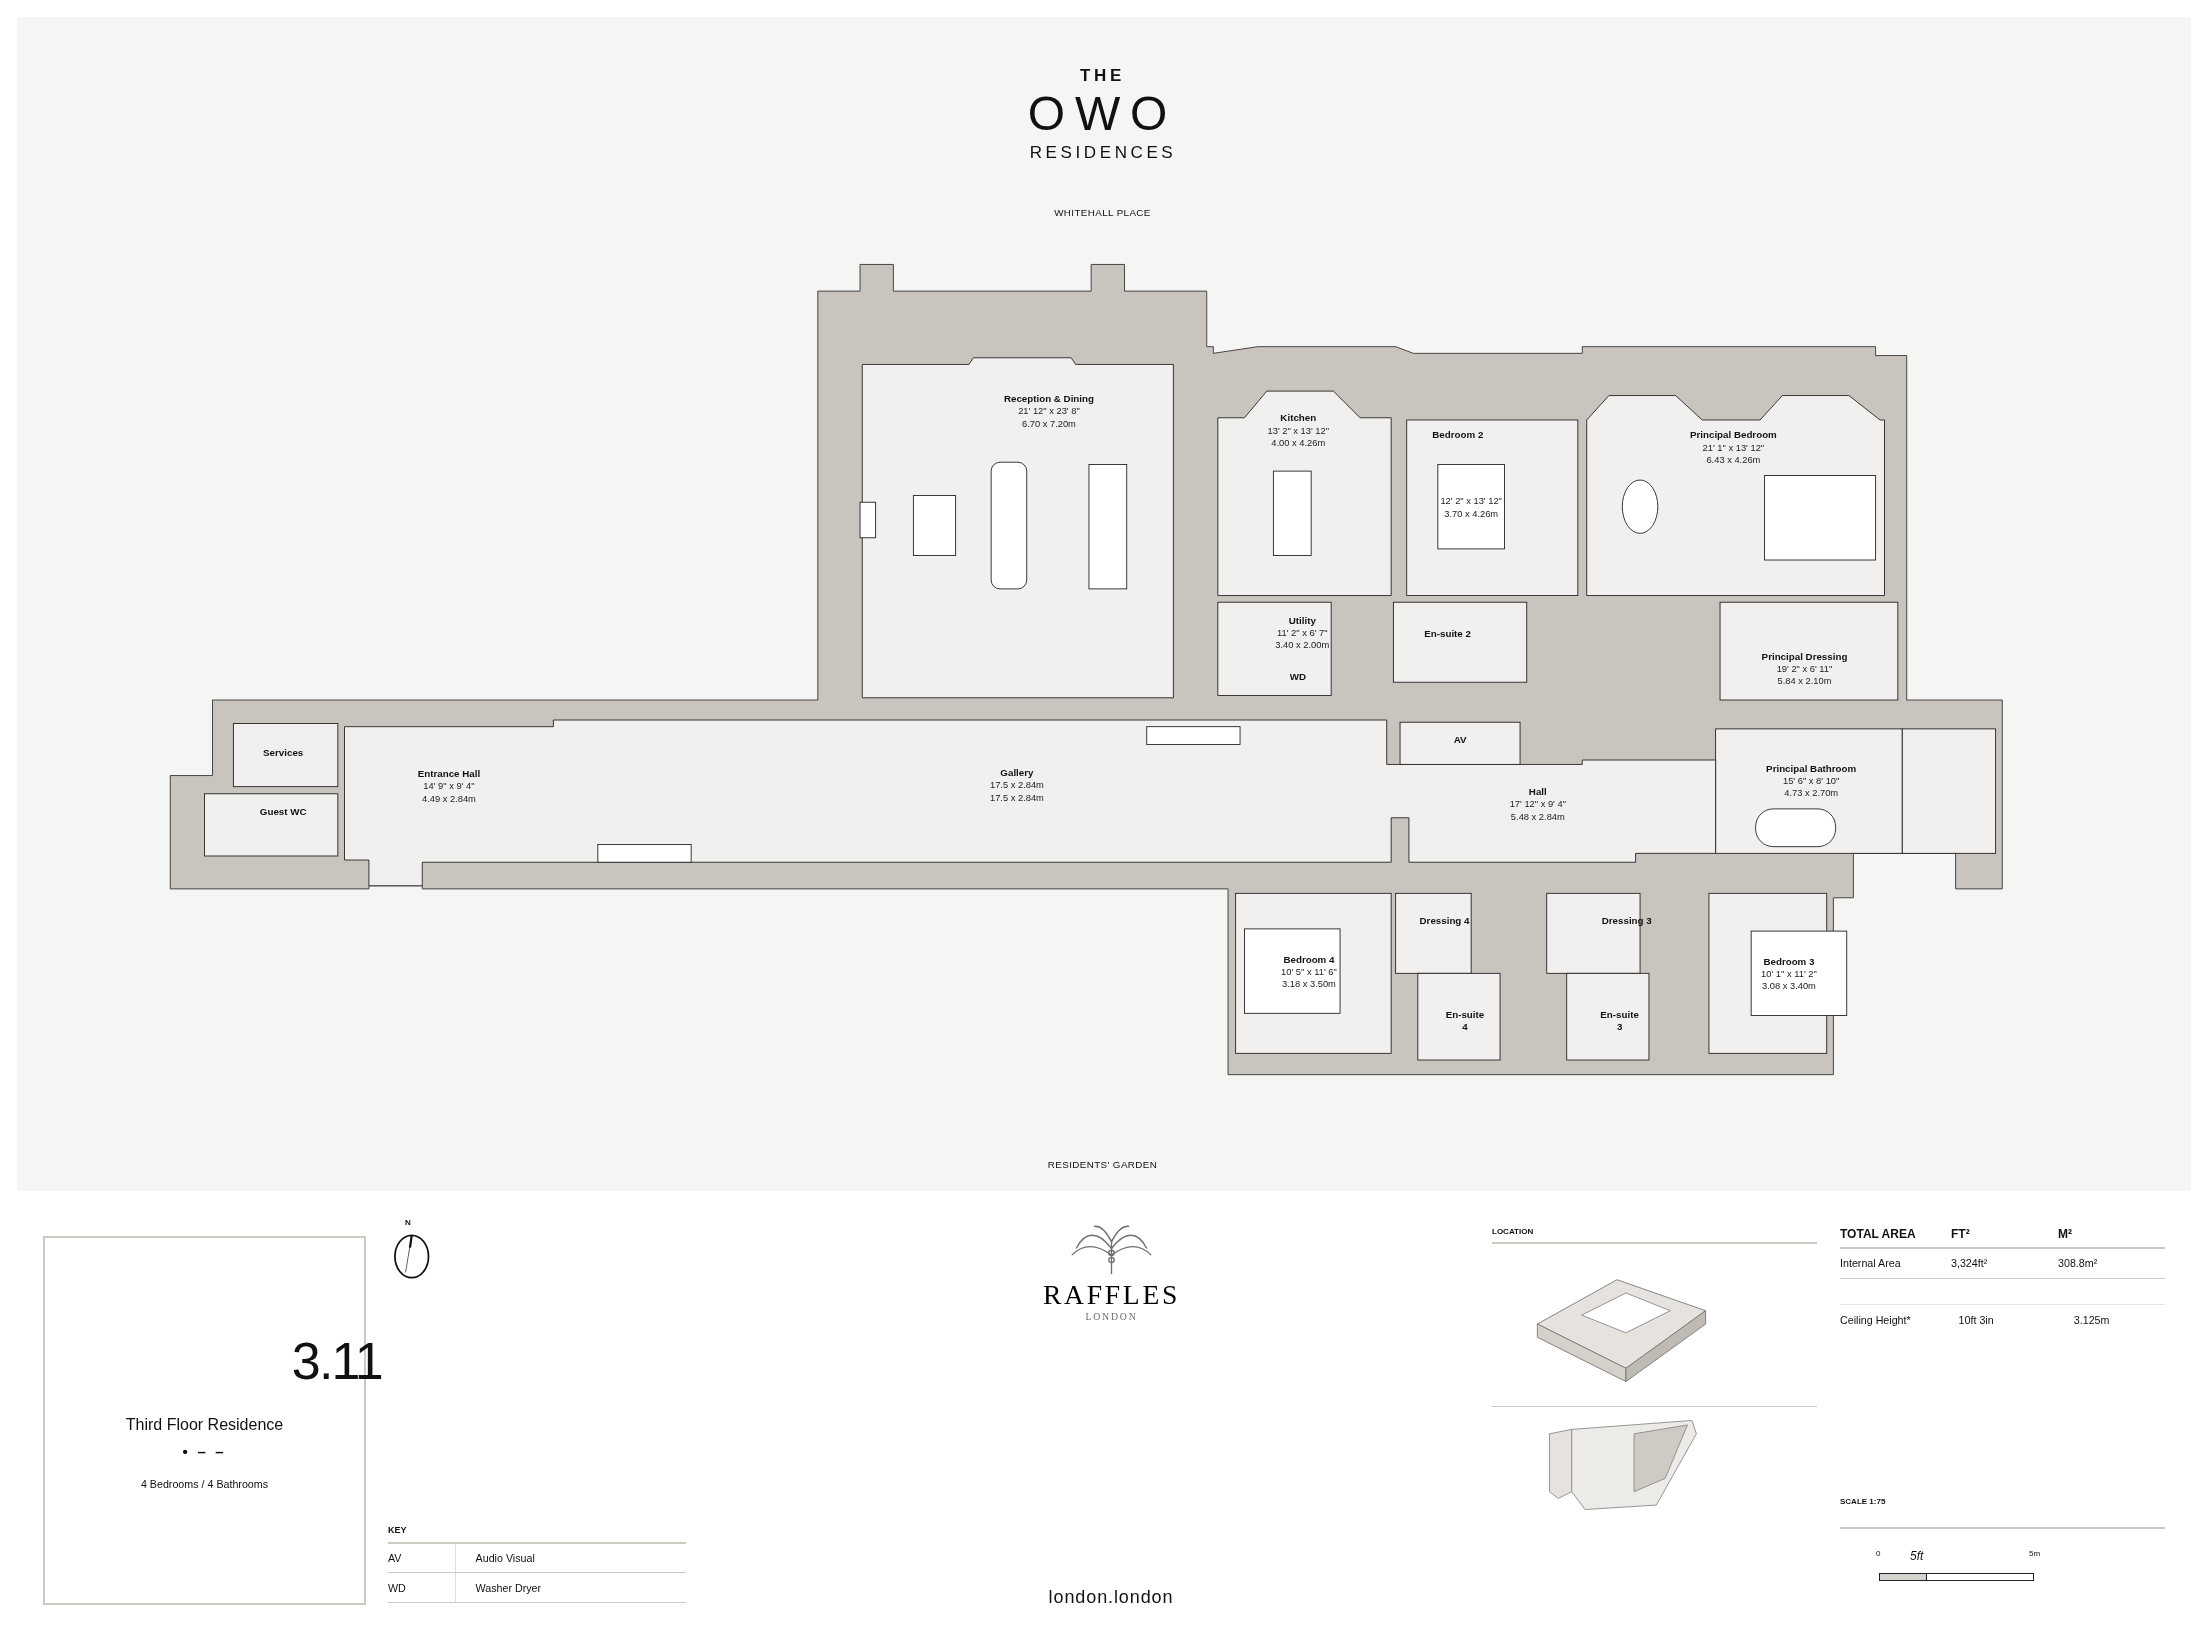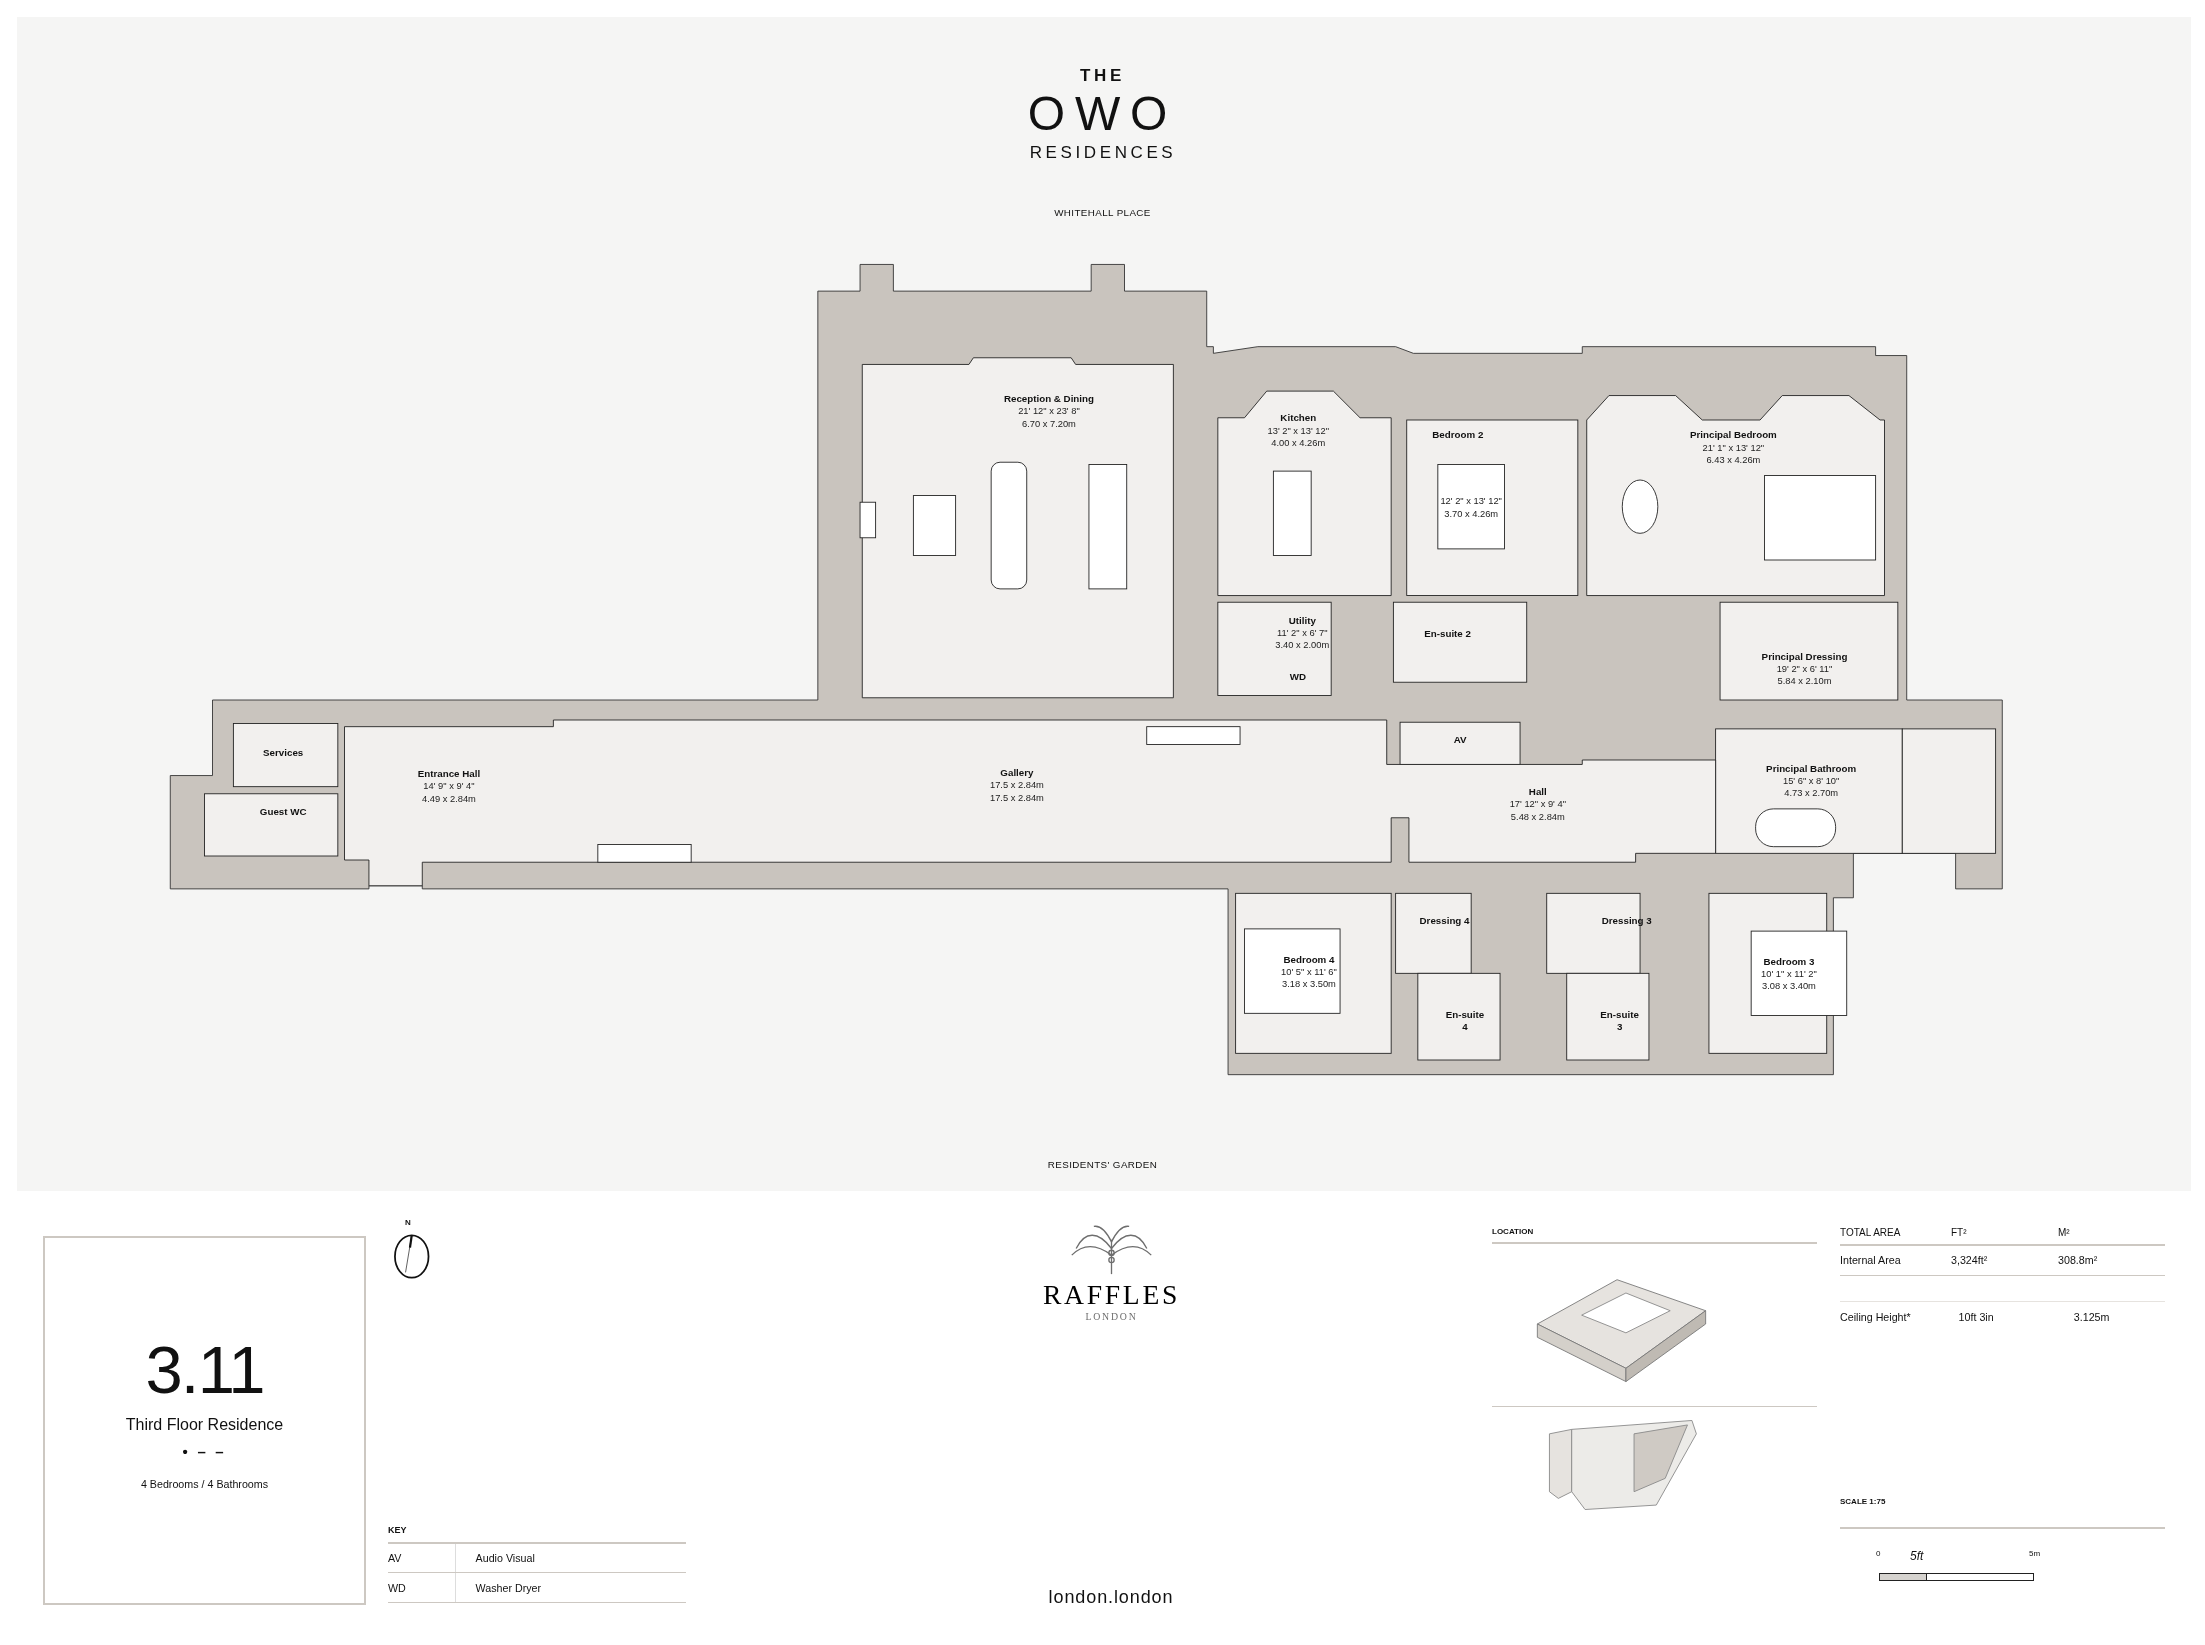--- a/index.html
+++ b/index.html
@@ -8,39 +8,39 @@
   .plan-bg{position:absolute;left:17px;top:17px;width:2174px;height:1174px;background:#f5f5f4;}
   .txt{position:absolute;white-space:nowrap;}
   .brand-the{left:1049px;top:66px;width:107px;text-align:center;font-size:17px;font-weight:bold;letter-spacing:3.6px;}
   .brand-owo{left:996px;top:89px;width:213px;text-align:center;font-size:48px;letter-spacing:9.8px;font-weight:normal;line-height:49px;}
   .brand-res{left:1005px;top:143px;width:196px;text-align:center;font-size:17px;letter-spacing:3.6px;}
   .street{font-size:9.8px;letter-spacing:0.4px;text-align:center;}
   .room-name{font-size:22px;font-weight:bold;text-align:center;fill:#111;}
   .room-dim{font-size:21px;fill:#222;}
   
   .unit-box{position:absolute;left:43px;top:1236px;width:323px;height:369px;border:2.7px solid #cdc8c2;box-sizing:border-box;background:#fff;}
-  .unit-num{position:absolute;left:0;top:93px;width:100%;text-align:center;font-size:67px;font-weight:normal;letter-spacing:-1.8px;}
+  .unit-num{position:absolute;left:18px;top:93px;width:100%;text-align:right;font-size:52px;font-weight:normal;letter-spacing:-1.8px;}
   .unit-title{position:absolute;left:0;top:178px;width:100%;text-align:center;font-size:16px;}
   .unit-dots{position:absolute;left:0;top:205px;width:100%;text-align:center;font-size:15px;font-weight:bold;letter-spacing:2.7px;}
   .unit-rooms{position:absolute;left:0;top:240px;width:100%;text-align:center;font-size:10.7px;}
   .compass{position:absolute;left:387px;top:1218px;width:53px;height:62px;}
   .key{position:absolute;left:388px;top:1525px;width:298px;}
   .key-head{font-size:9px;font-weight:bold;padding-bottom:7.1px;border-bottom:2.2px solid #cdc8c2;}
   .key-row{display:flex;font-size:10.7px;height:28.4px;align-items:center;border-bottom:0.9px solid #cdc8c2;}
   .key-code{width:67px;border-right:0.4px solid #ddd;height:100%;display:flex;align-items:center;}
   .key-desc{padding-left:19.6px;}
   .raffles{position:absolute;left:1036px;top:1222px;width:151px;text-align:center;}
   .raffles-word{font-family:"Liberation Serif",serif;font-size:27.6px;letter-spacing:2.7px;color:#000000;margin-top:4.4px;}
   .raffles-city{font-family:"Liberation Serif",serif;font-size:9.8px;letter-spacing:1.8px;color:#6e6e6e;}
   .site-url{position:absolute;left:1022px;top:1587px;width:178px;text-align:center;font-size:18px;letter-spacing:0.9px;}
   .loc{position:absolute;left:1492px;top:1227px;width:325px;}
   .loc-head{font-size:8px;font-weight:bold;padding-bottom:6.2px;border-bottom:2.2px solid #cdc8c2;}
   .area{position:absolute;left:1840px;top:1227px;width:325px;}
   .area-row{display:flex;font-size:10.7px;}
-  .area-head{font-size:10px;font-weight:normal;padding-bottom:6.2px;border-bottom:2.2px solid #cdc8c2;}
+  .area-head{font-size:12px;font-weight:bold;padding-bottom:6.2px;border-bottom:2.2px solid #cdc8c2;}
   .c1{width:111px;} .c2{width:107px;} .c3{width:107px;}
   .area-val{height:28.4px;align-items:center;border-bottom:0.9px solid #cdc8c2;}
   .scale{position:absolute;left:1840px;top:1497px;width:325px;}
   .scale-head{font-size:8px;font-weight:bold;padding-bottom:21px;border-bottom:2.2px solid #cdc8c2;}
 </style>
 </head>
 <body>
 
 <div id="stage">
 

